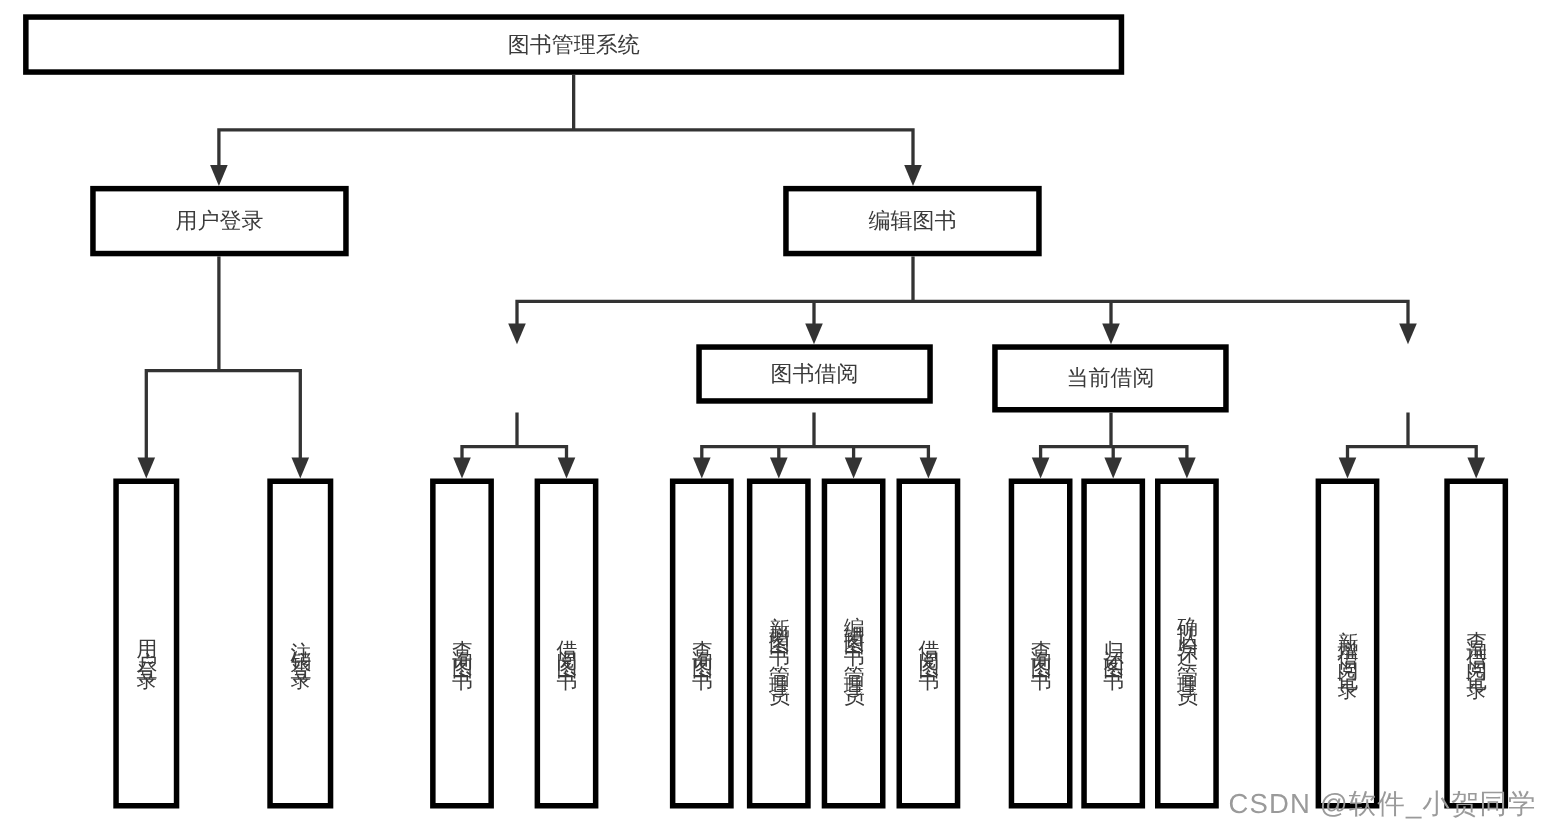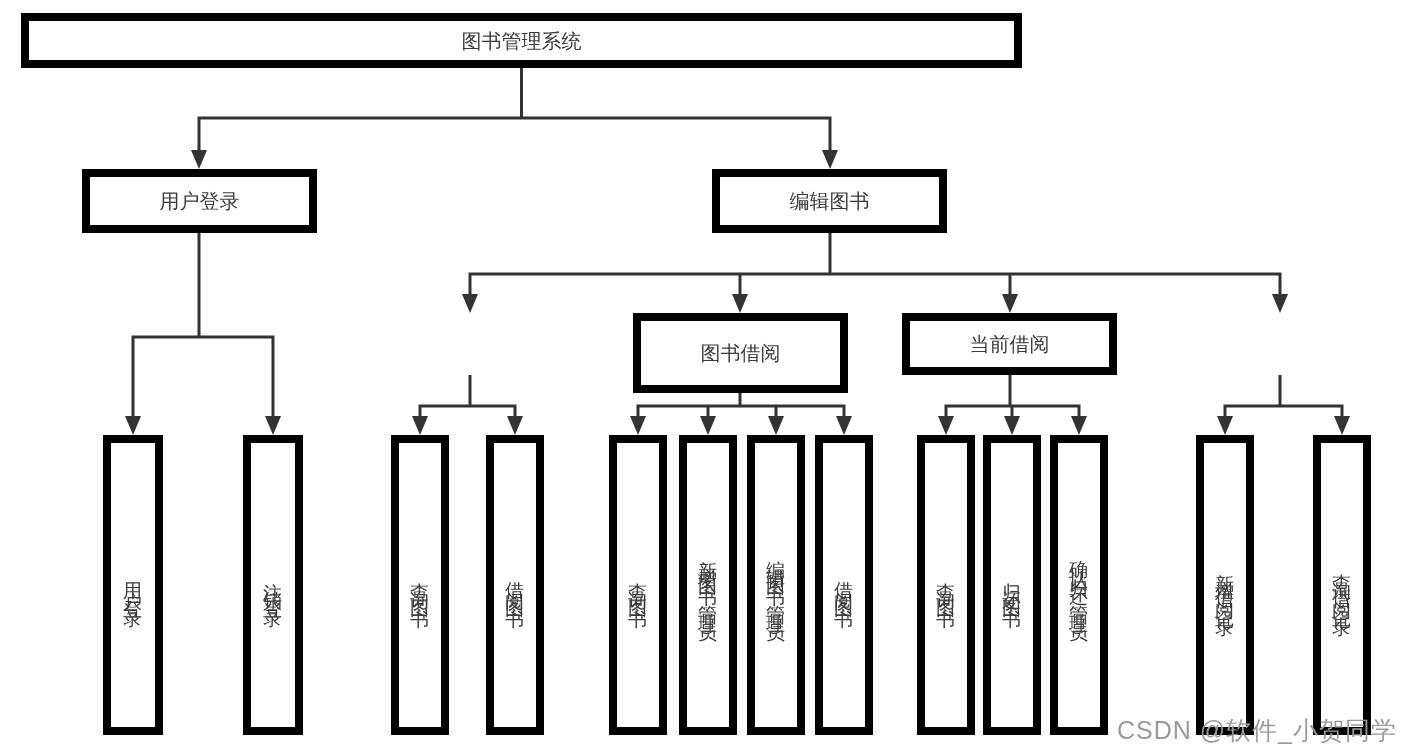--- a/index.html
+++ b/index.html
@@ -14,21 +14,21 @@
     background: #ffffff;
     overflow: hidden;
   }
   #wires {
     position: absolute;
     left: 0; top: 0;
   }
   .box {
     position: absolute;
     box-sizing: border-box;
-    border: 8px solid #000000;
+    border: 5px solid #000000;
     background: #ffffff;
     display: flex;
     align-items: center;
     justify-content: center;
     color: #3a3a3a;
     font-size: 20px;
     text-align: center;
     line-height: 1.2;
   }
   .box.vert {
@@ -99,21 +99,21 @@
     <span>图书管理系统</span>
   </div>
 
   <div class="box" style="left:82px; top:169px; width:235px; height:64px;">
     <span>用户登录</span>
   </div>
   <div class="box" style="left:712px; top:169px; width:235px; height:64px;">
     <span>编辑图书</span>
   </div>
 
-  <div class="box" style="left:633px; top:313px; width:215px; height:80px;">
+  <div class="box" style="left:633px; top:313px; width:215px; height:54px;">
     <span>图书借阅</span>
   </div>
   <div class="box" style="left:902px; top:313px; width:215px; height:62px;">
     <span>当前借阅</span>
   </div>
 
   <div class="box vert" style="left:103px; top:435px; width:60px; height:300px;">
     <span>用户登录</span>
   </div>
   <div class="box vert" style="left:243px; top:435px; width:60px; height:300px;">

